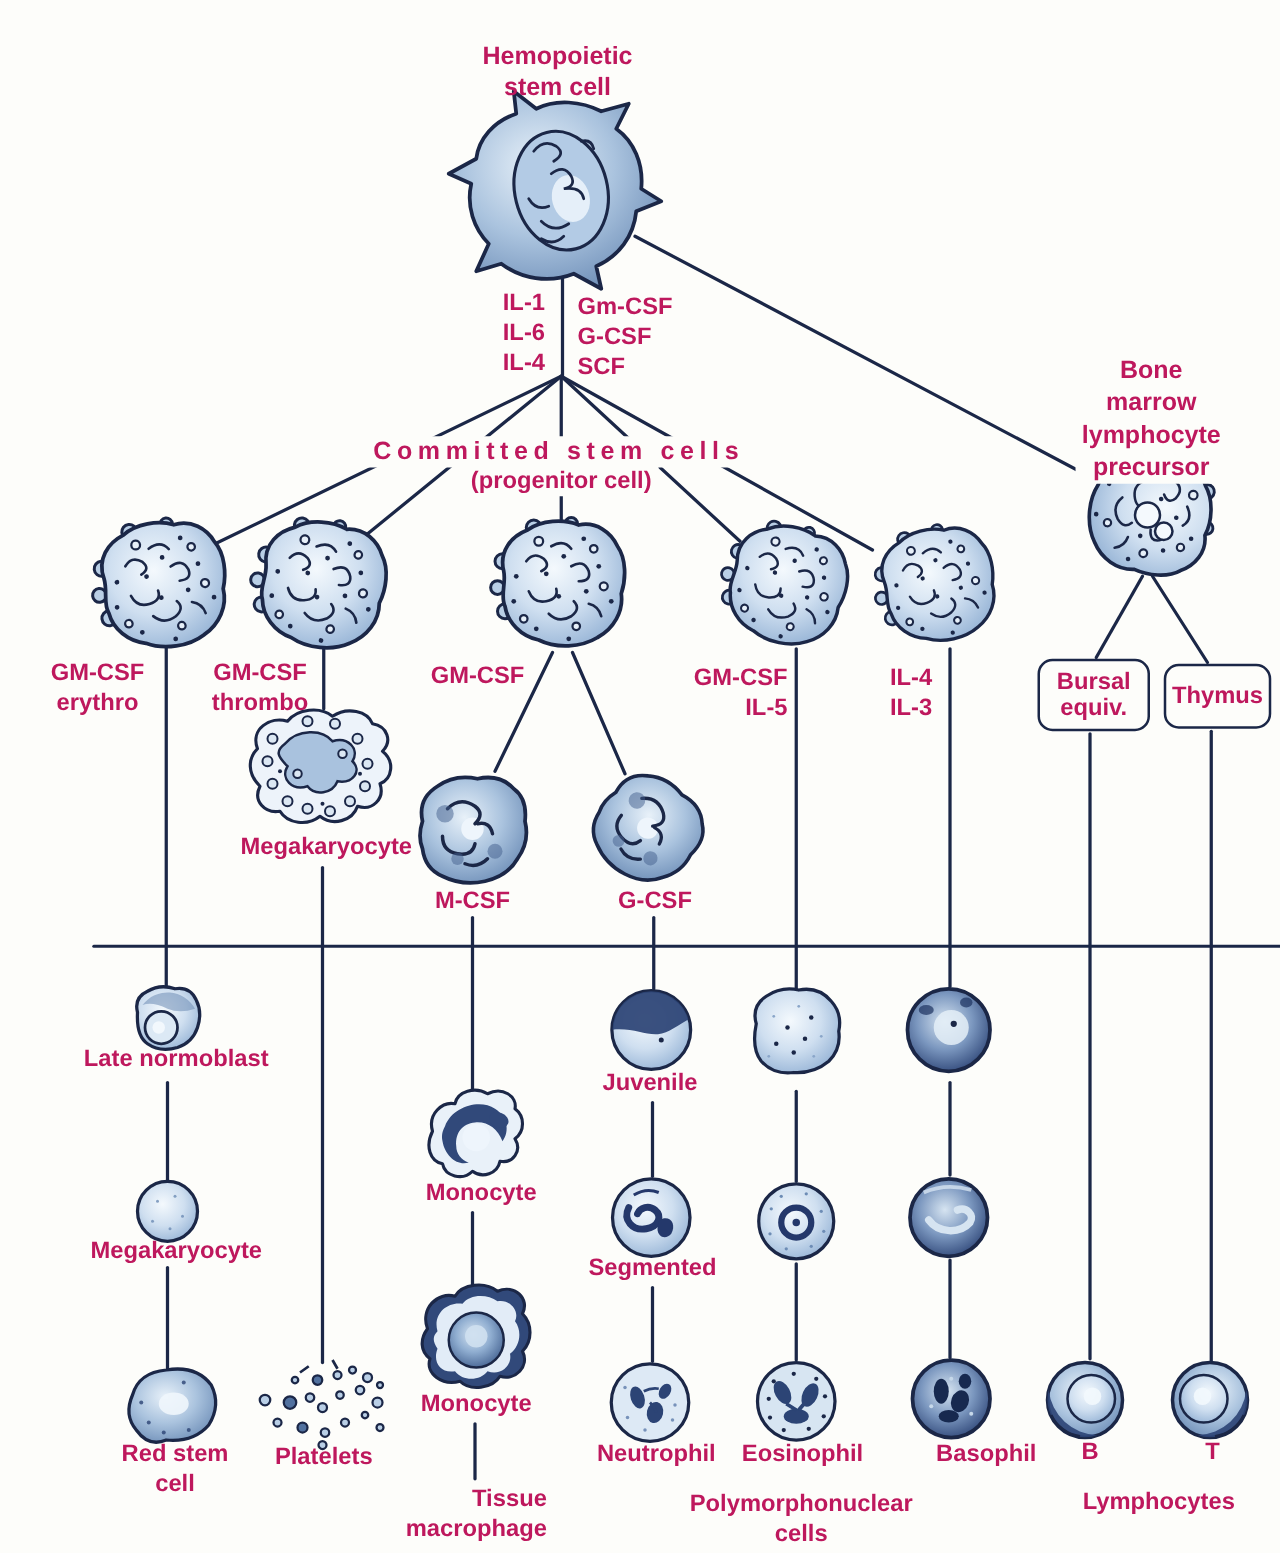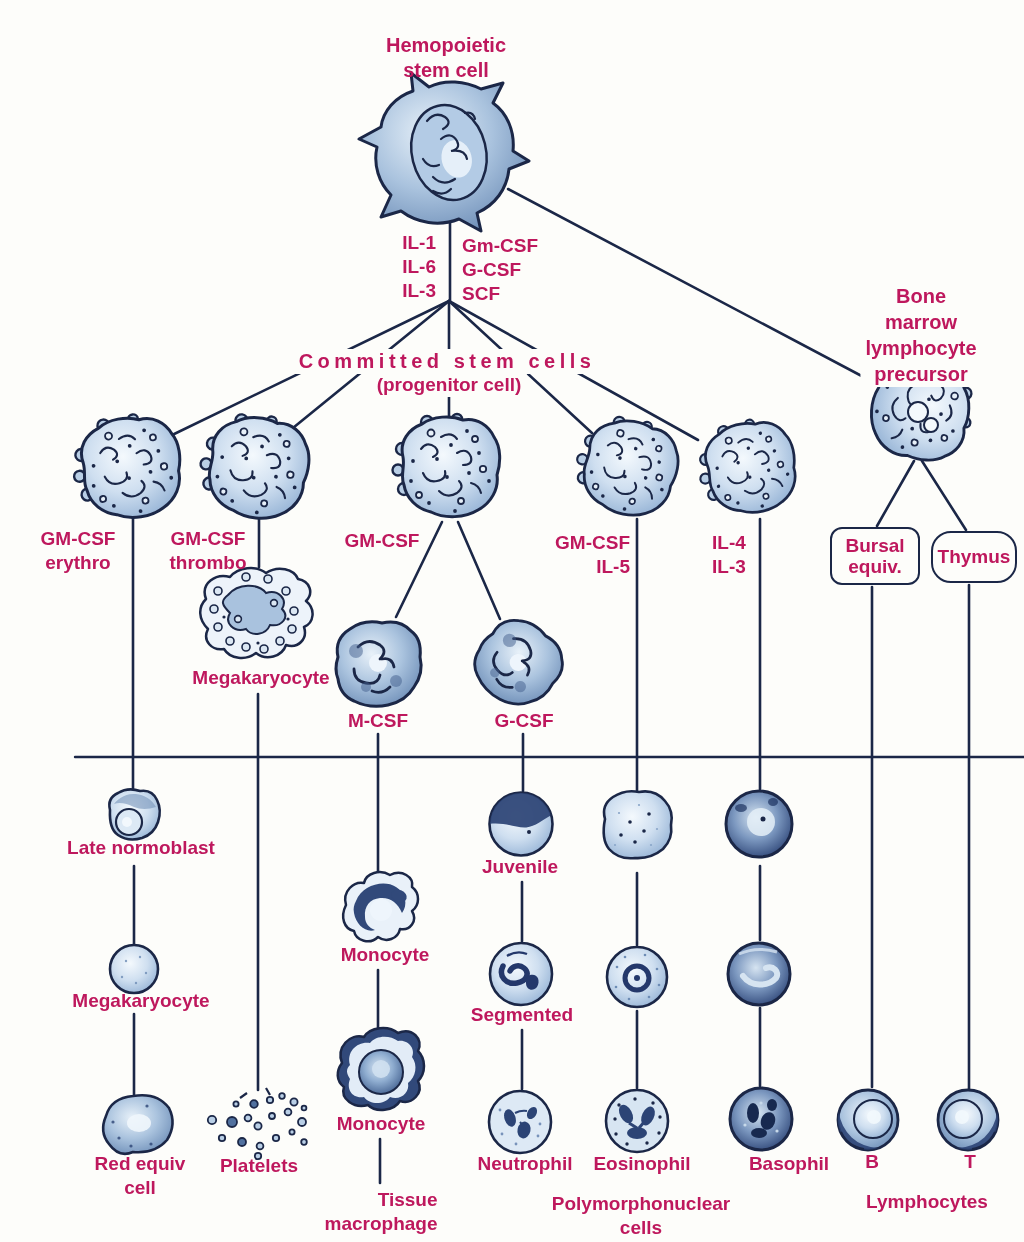--- a/index.html
+++ b/index.html
@@ -414,21 +414,21 @@
   </g>
   <g>
     <use href="#lymphCell" transform="translate(968,1120) scale(-1,1)"></use>
   </g>
 </svg>
 
 <div class="lbl lg" style="left:446px;top:33px;">Hemopoietic
 stem cell</div>
 <div class="lbl alignr" style="left:436px;top:231px;line-height:1.27;">IL-1
 IL-6
-IL-3</div>
+IL-4</div>
 <div class="lbl alignl" style="left:462px;top:234px;line-height:1.27;">Gm-CSF
 G-CSF
 SCF</div>
 <div class="lbl lg spread bg" style="left:447px;top:349px;">Committed stem cells</div>
 <div class="lbl bg" style="left:449px;top:373px;">(progenitor cell)</div>
 <div class="lbl lg bg" style="left:921px;top:283px;line-height:1.3;">Bone marrow
 lymphocyte
 precursor</div>
 
 <div class="lbl" style="left:78px;top:527px;">GM-CSF
@@ -438,31 +438,31 @@
 <div class="lbl" style="left:382px;top:529px;">GM-CSF</div>
 <div class="lbl alignr" style="left:630px;top:531px;">GM-CSF
 IL-5</div>
 <div class="lbl alignl" style="left:712px;top:531px;">IL-4
 IL-3</div>
 
 <div class="pillbox" style="left:830px;top:527px;width:90px;height:58px;">
   <span>Bursal
 equiv.</span>
 </div>
-<div class="pillbox" style="left:931px;top:531px;width:86px;height:52px;border-radius:20px;">
+<div class="pillbox" style="left:931px;top:531px;width:86px;height:52px;">
   <span>Thymus</span>
 </div>
 
 <div class="lbl" style="left:261px;top:666px;">Megakaryocyte</div>
 <div class="lbl" style="left:378px;top:709px;">M-CSF</div>
 <div class="lbl" style="left:524px;top:709px;">G-CSF</div>
 
 <div class="lbl" style="left:141px;top:836px;">Late normoblast</div>
 <div class="lbl" style="left:141px;top:989px;">Megakaryocyte</div>
-<div class="lbl" style="left:140px;top:1152px;">Red equiv
+<div class="lbl" style="left:140px;top:1152px;">Red stem
 cell</div>
 <div class="lbl" style="left:259px;top:1154px;">Platelets</div>
 
 <div class="lbl" style="left:385px;top:943px;">Monocyte</div>
 <div class="lbl" style="left:381px;top:1112px;">Monocyte</div>
 <div class="lbl" style="left:381px;top:1188px;text-align:right;">Tissue
 macrophage</div>
 
 <div class="lbl" style="left:520px;top:855px;">Juvenile</div>
 <div class="lbl" style="left:522px;top:1003px;">Segmented</div>

